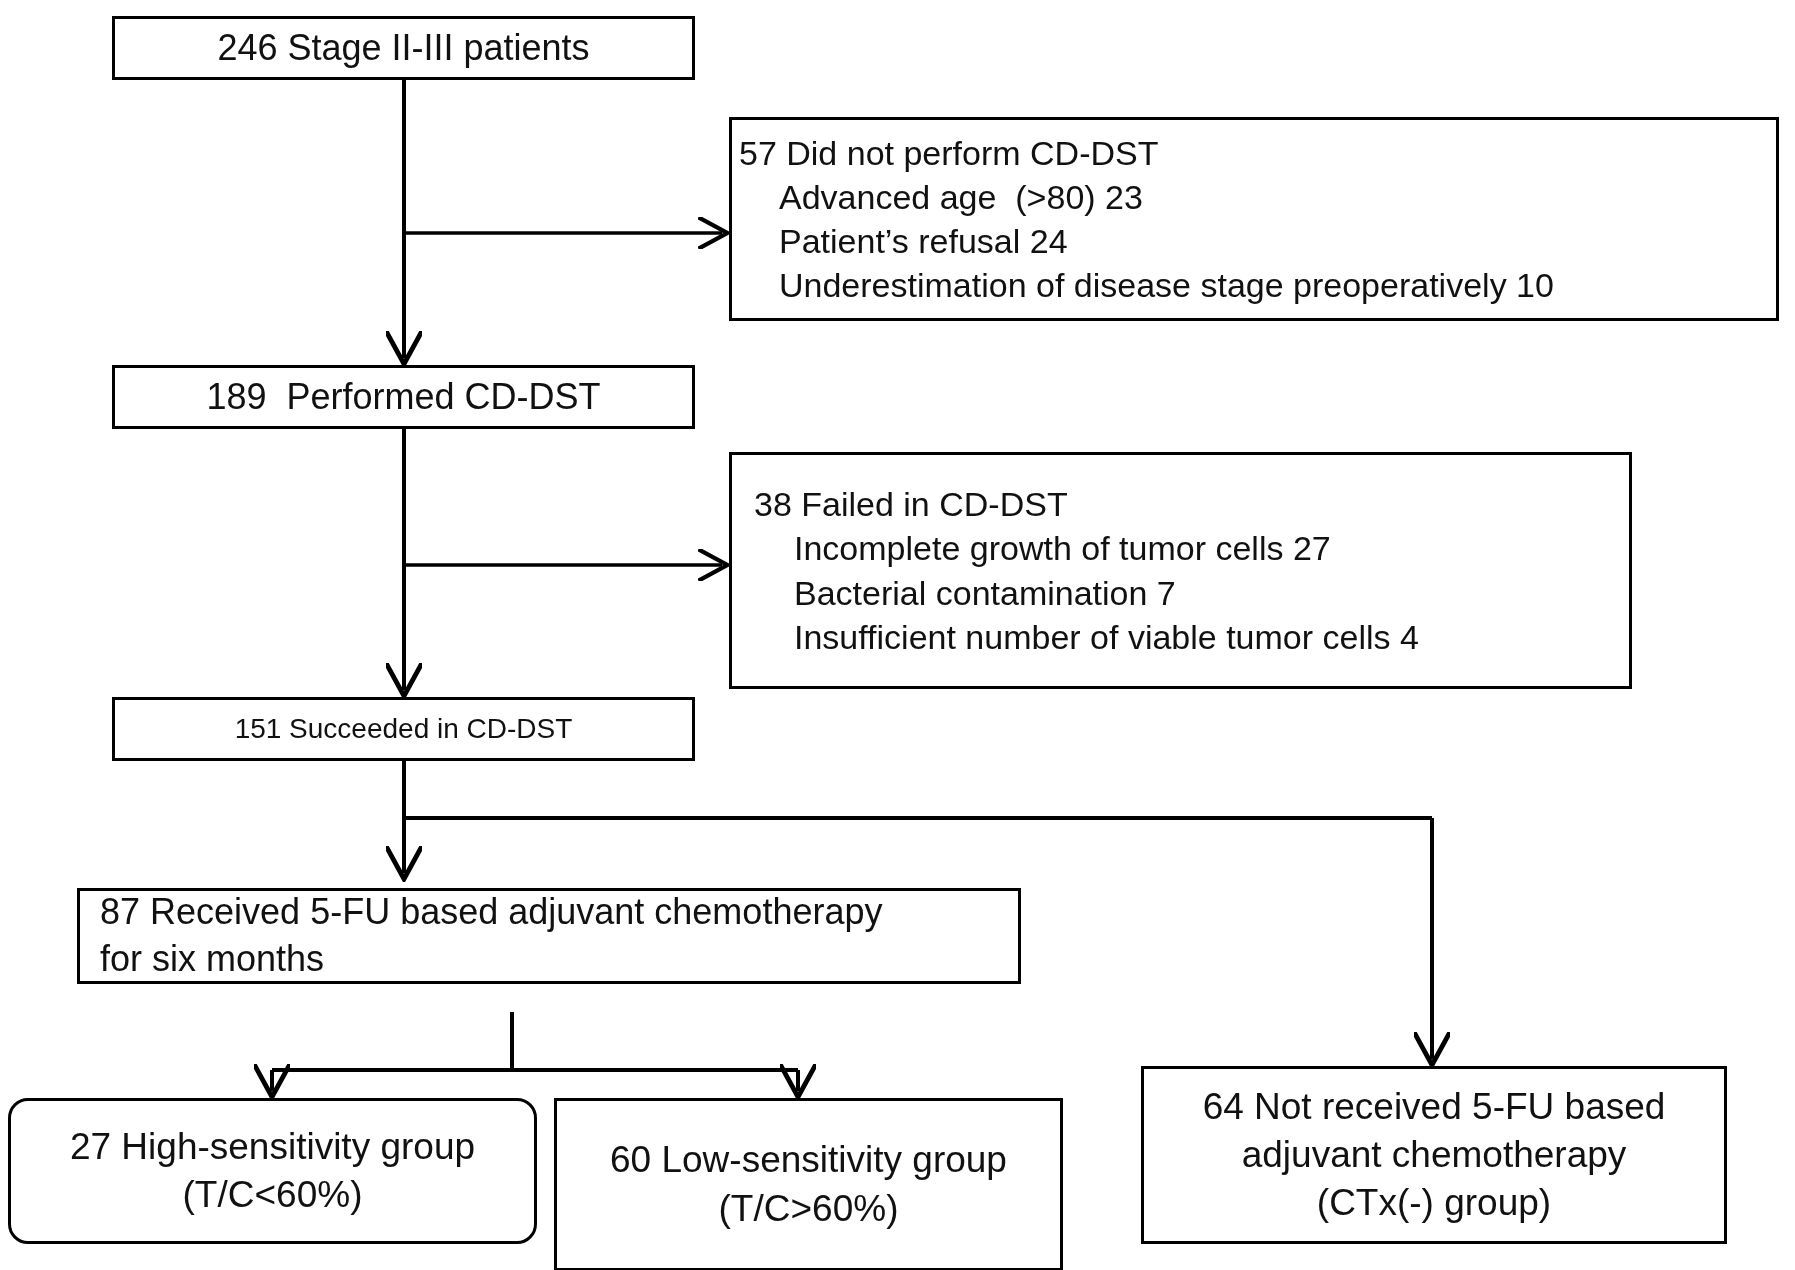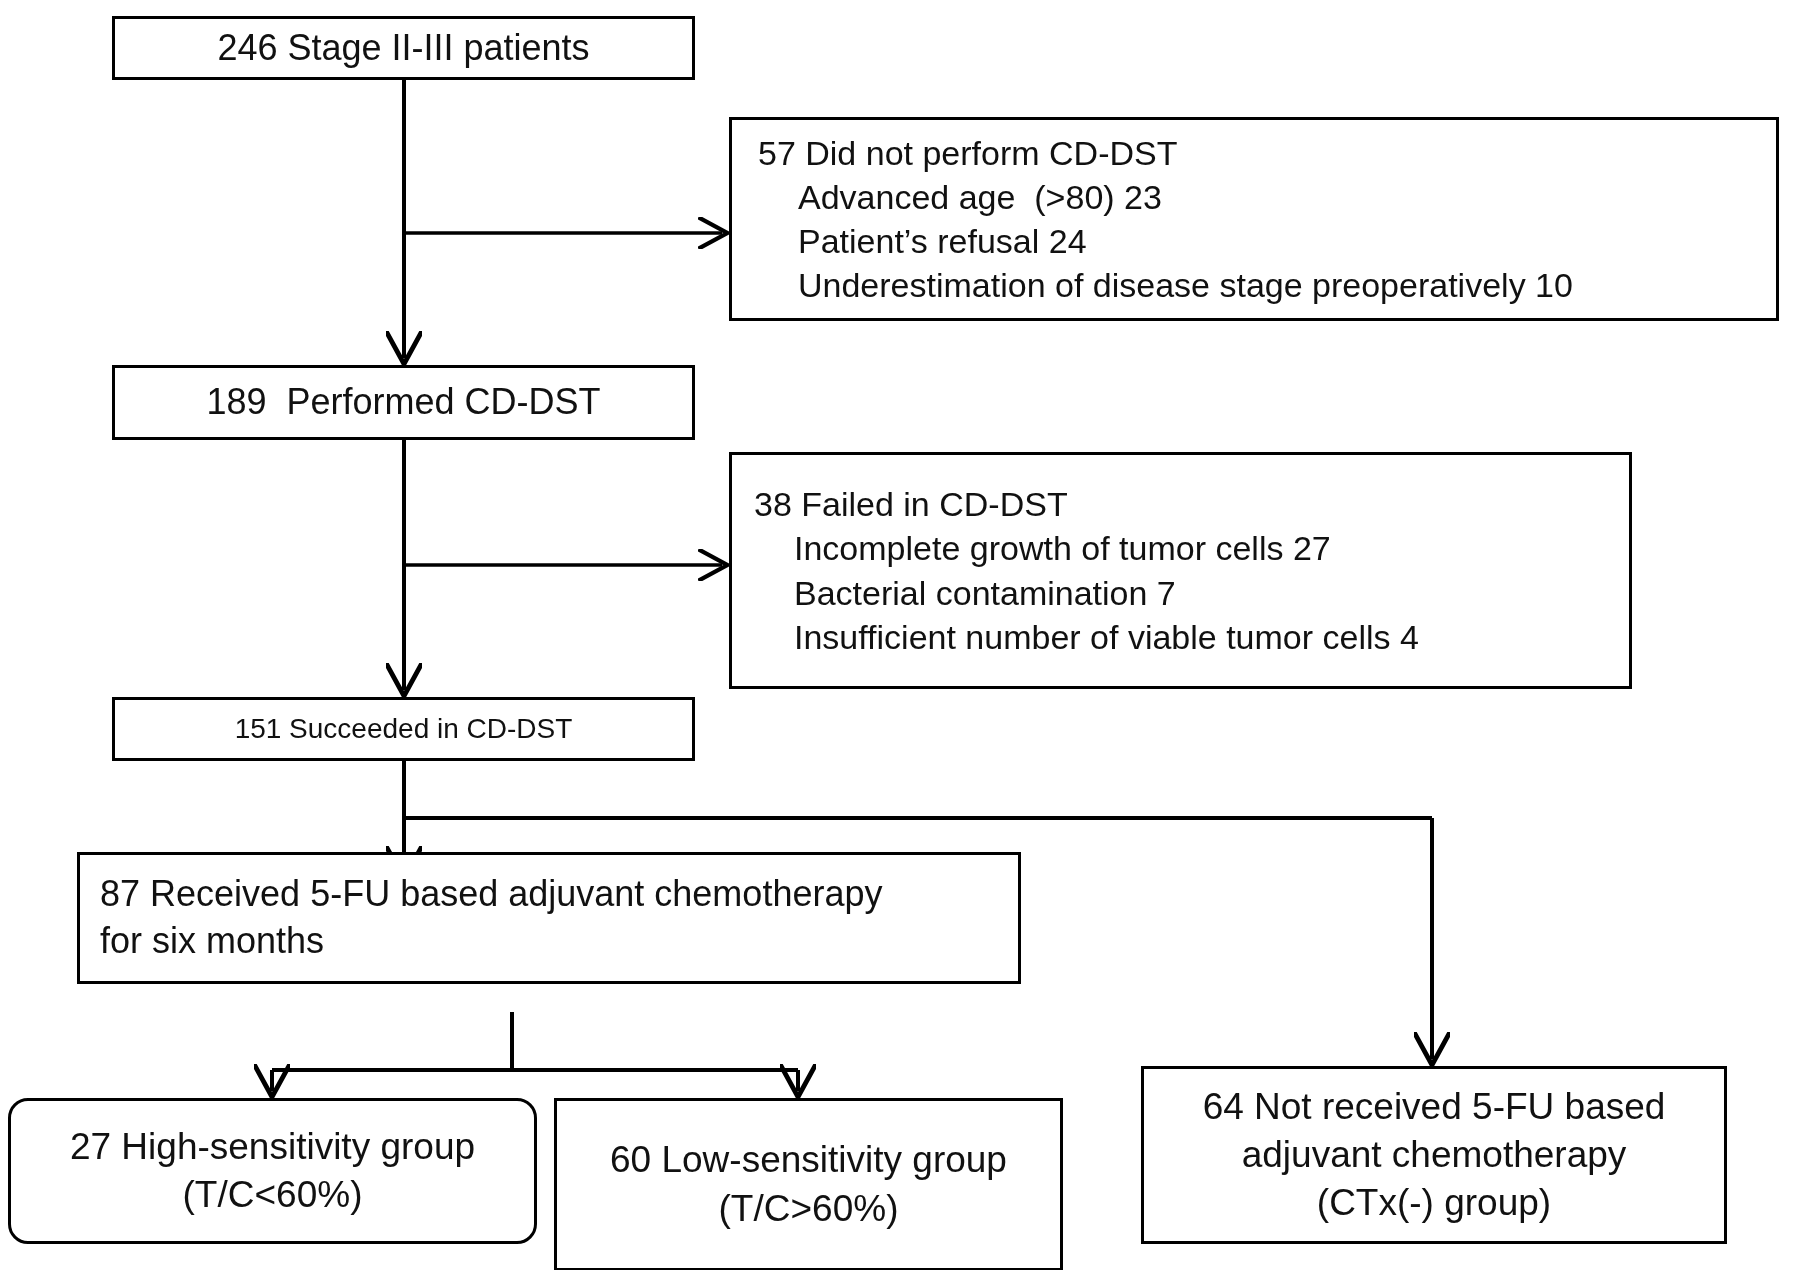--- a/index.html
+++ b/index.html
@@ -37,25 +37,25 @@
   }
   .node .line {
     white-space: pre;
     display: block;
   }
   .center { text-align: center; align-items: center; }
   .left   { text-align: left; }
 
   
   #node-enrolled     { left: 112px;  top: 16px;   width: 583px;  height: 64px;  font-size: 36px; padding: 0 16px; }
-  #node-no-cddst     { left: 729px;  top: 117px;  width: 1050px; height: 204px; font-size: 34px; padding: 10px 26px; }
-  #node-performed    { left: 112px;  top: 365px;  width: 583px;  height: 75px;  font-size: 36px; padding: 0 16px; }
+  #node-no-cddst     { left: 729px;  top: 117px;  width: 1050px; height: 204px; font-size: 34px; padding: 10px 7px; }
+  #node-performed    { left: 112px;  top: 365px;  width: 583px;  height: 64px;  font-size: 36px; padding: 0 16px; }
   #node-failed       { left: 729px;  top: 452px;  width: 903px;  height: 237px; font-size: 34px; padding: 12px 22px; }
   #node-succeeded    { left: 112px;  top: 697px;  width: 583px;  height: 64px;  font-size: 28px; padding: 0 16px; }
-  #node-received     { left: 77px;   top: 852px;  width: 944px;  height: 132px; font-size: 36px; padding: 0 20px; }
+  #node-received     { left: 77px;   top: 888px;  width: 944px;  height: 96px; font-size: 36px; padding: 0 20px; }
   #node-high         { left: 8px;    top: 1098px; width: 529px;  height: 146px; font-size: 37px; border-radius: 20px; }
   #node-low          { left: 554px;  top: 1098px; width: 509px;  height: 173px; font-size: 37px; }
   #node-ctx-neg      { left: 1141px; top: 1066px; width: 586px;  height: 178px; font-size: 37px; }
 
   .indent-1 { padding-left: 40px; }
 </style>
 </head>
 <body>
 
 <div id="canvas">

